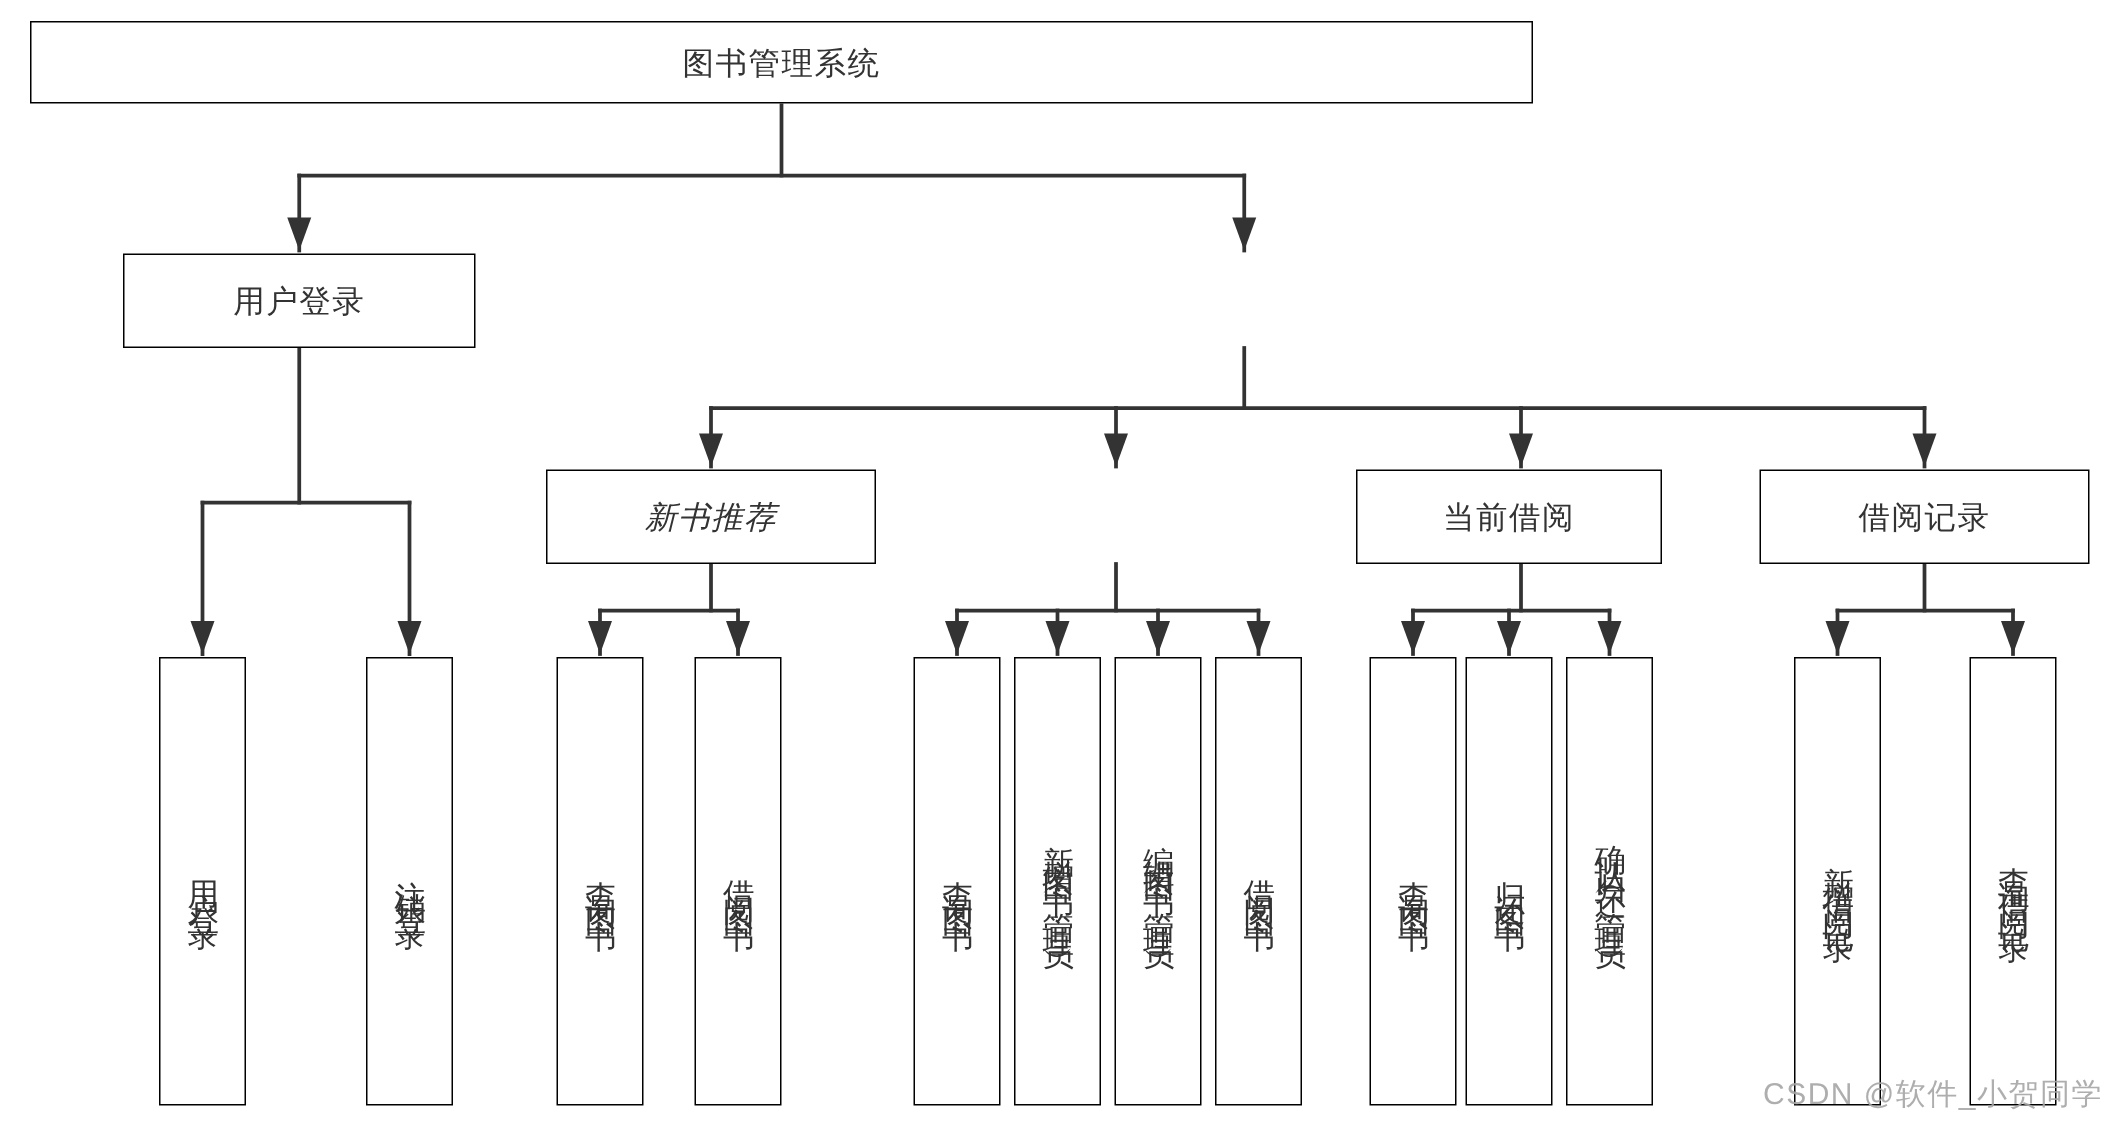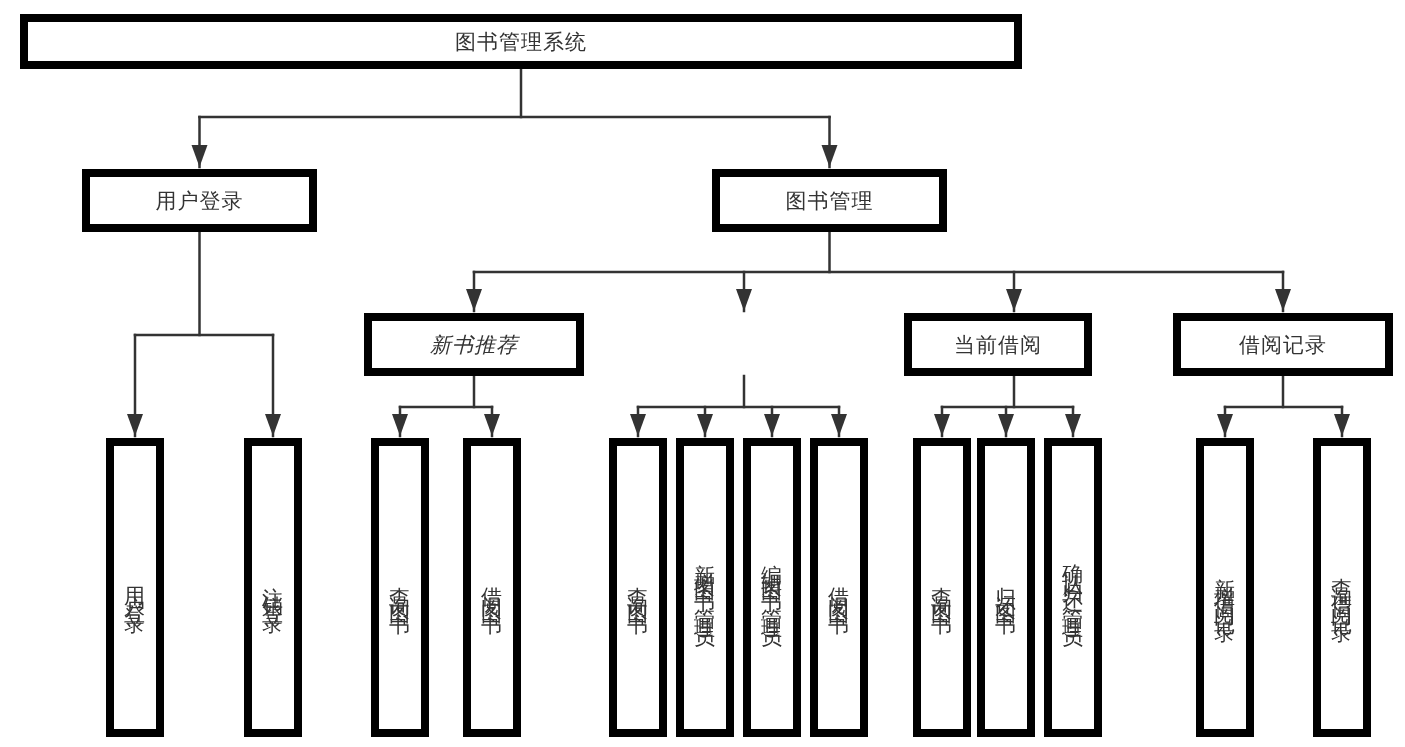--- a/index.html
+++ b/index.html
@@ -14,21 +14,21 @@
   }
   .wires {
     position: absolute;
     left: 0; top: 0;
     width: 1405px; height: 747px;
   }
   .node {
     position: absolute;
     box-sizing: border-box;
     background: #ffffff;
-    border: 8px solid #000000;
+    border: 1px solid #000000;
     display: flex;
     align-items: center;
     justify-content: center;
     font-size: 21px;
     color: #333333;
     z-index: 2;
     letter-spacing: 1px;
     white-space: nowrap;
   }
   .leaf .vtext {
@@ -119,28 +119,25 @@
     </g>
   </svg>
 
   <div class="node" style="left:20px; top:14px; width:1002px; height:55px;">
     <span>图书管理系统</span>
   </div>
 
   <div class="node" style="left:82px; top:169px; width:235px; height:63px;">
     <span>用户登录</span>
   </div>
-  <div class="node" style="left:712px; top:169px; width:235px; height:63px;">
-    <span>图书管理</span>
-  </div>
 
   <div class="node" style="left:364px; top:313px; width:220px; height:63px;font-style:italic;">
     <span>新书推荐</span>
   </div>
-  <div class="node" style="left:904px; top:313px; width:188px; height:63px;text-align:center;">
+  <div class="node" style="left:904px; top:313px; width:204px; height:63px;text-align:center;">
     <span>当前借阅</span>
   </div>
   <div class="node" style="left:1173px; top:313px; width:220px; height:63px;">
     <span>借阅记录</span>
   </div>
 
   <div class="node leaf" style="left:106px; top:438px; width:58px; height:299px;">
     <span class="vtext">用户登录</span>
   </div>
   <div class="node leaf" style="left:244px; top:438px; width:58px; height:299px;">
@@ -177,14 +174,15 @@
     <span class="vtext">确认归还（管理员）</span>
   </div>
 
   <div class="node leaf" style="left:1196px; top:438px; width:58px; height:299px;">
     <span class="vtext">新增借阅记录</span>
   </div>
   <div class="node leaf" style="left:1313px; top:438px; width:58px; height:299px;">
     <span class="vtext">查询借阅记录</span>
   </div>
 
+  <div class="watermark">CSDN @软件_小贺同学</div>
 
 </div>
 
 </body></html>

